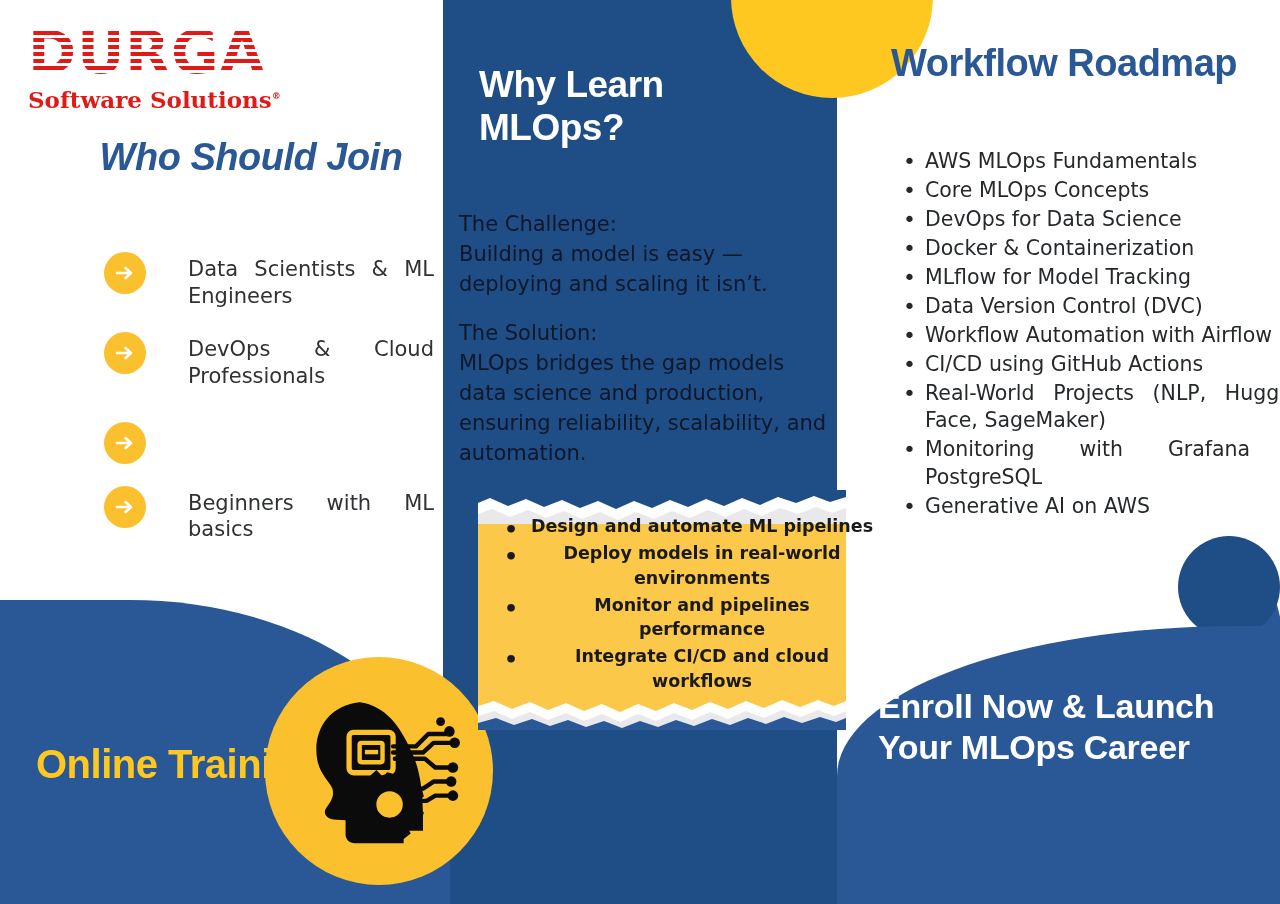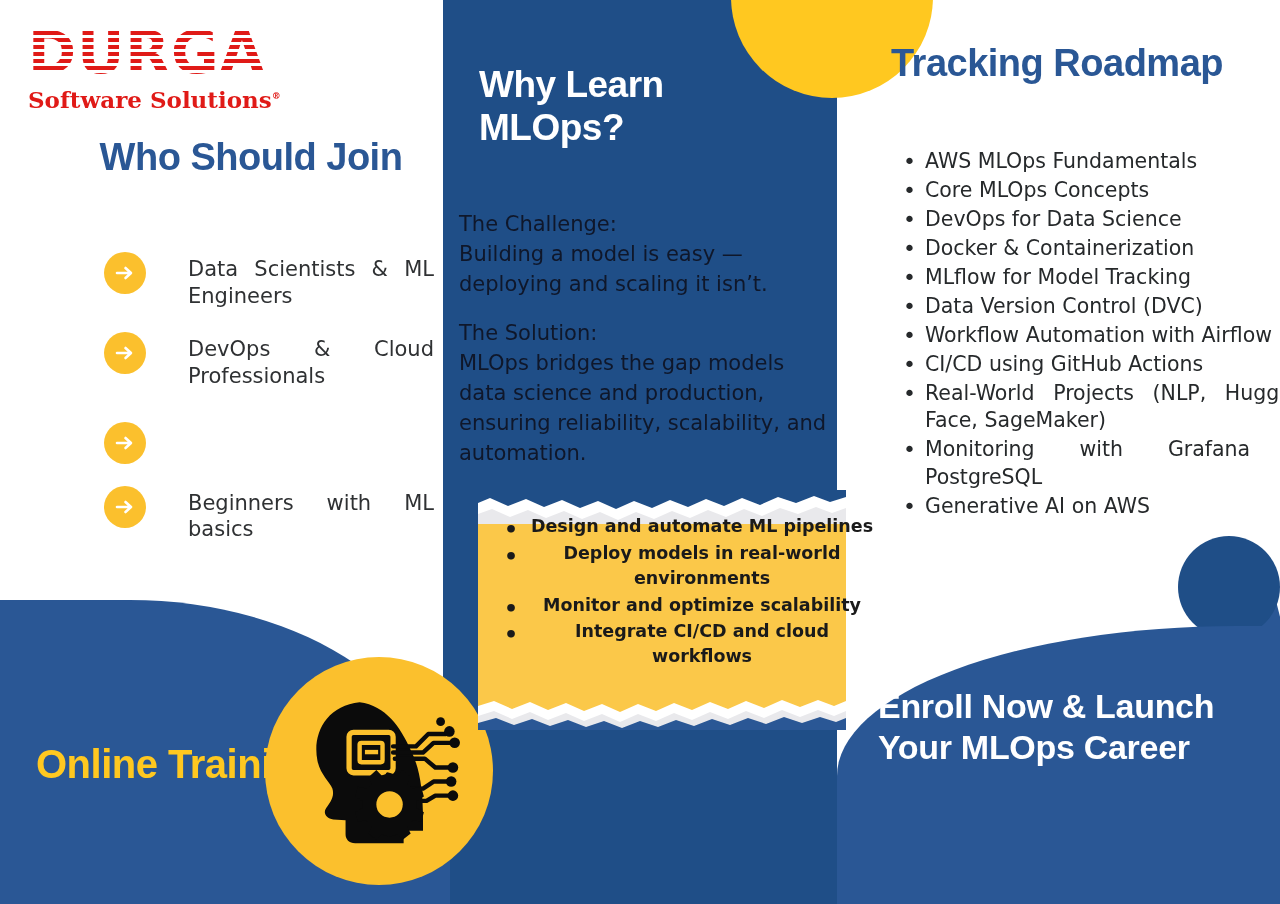--- a/index.html
+++ b/index.html
@@ -81,20 +81,21 @@
     letter-spacing:0px;
   }
   .logo-sub sup{font-size:9px;vertical-align:super;}
 
   .title-left{
     position:absolute;left:0;top:136px;width:502px;
     text-align:center;
     font-size:38px;font-weight:bold;color:#2A5795;
     line-height:1.12;
     letter-spacing:-0.5px;
+    font-style:italic;
   }
   .who-list{
     position:absolute;left:104px;top:252px;width:330px;
   }
   .who-item{
     display:flex;align-items:flex-start;margin-bottom:22px;gap:24px;
   }
   .who-item.gap{margin-bottom:32px;}
   .arrow-badge{
     flex:0 0 auto;
@@ -340,42 +341,42 @@
                L120,24 L102,31 L84,23 L66,30 L48,22 L30,29 L12,21 L0,26 Z" fill="#ffffff"></path>
       <path d="M0,24 L14,19 L32,27 L50,20 L68,28 L86,21 L104,29 L122,22
                L140,30 L158,22 L176,29 L194,21 L212,28 L230,20 L248,27
                L266,19 L284,26 L302,18 L320,24 L338,17 L354,23 L368,18
                V34 H0 Z" fill="#E9E9EC"></path>
     </svg>
 
     <ul class="torn-list">
       <li>Design and automate ML pipelines</li>
       <li>Deploy models in real-world environments</li>
-      <li>Monitor and optimize scalability</li>
+      <li>Monitor and pipelines performance</li>
       <li>Integrate CI/CD and cloud workflows</li>
     </ul>
 
     <svg class="edge bot" viewBox="0 0 368 36" preserveAspectRatio="none">
       <path d="M0,12 L16,7 L34,15 L52,8 L70,16 L88,9 L106,17 L124,10
                L142,18 L160,10 L178,17 L196,9 L214,16 L232,8 L250,15
                L268,7 L286,14 L304,6 L322,13 L340,6 L356,12 L368,7
                V36 H0 Z" fill="#ffffff"></path>
       <path d="M0,22 L16,17 L34,25 L52,18 L70,26 L88,19 L106,27 L124,20
                L142,28 L160,20 L178,27 L196,19 L214,26 L232,18 L250,25
                L268,17 L286,24 L304,16 L322,23 L340,16 L356,22 L368,17
                V36 H0 Z" fill="#E9E9EC"></path>
       <path d="M0,29 L18,24 L36,31 L54,25 L72,32 L90,26 L108,33 L126,27
                L144,34 L162,27 L180,33 L198,26 L216,32 L234,25 L252,31
                L270,24 L288,30 L306,23 L324,29 L342,23 L358,28 L368,24
                V36 H0 Z" fill="#2A5795"></path>
     </svg>
   </div>
 
   <div class="col-right">
-    <div class="title-right">Tracking Roadmap</div>
+    <div class="title-right">Workflow Roadmap</div>
 
     <ul class="road-list">
       <li>AWS MLOps Fundamentals</li>
       <li>Core MLOps Concepts</li>
       <li>DevOps for Data Science</li>
       <li>Docker &amp; Containerization</li>
       <li>MLflow for Model Tracking</li>
       <li>Data Version Control (DVC)</li>
       <li>Workflow Automation with Airflow</li>
       <li>CI/CD using GitHub Actions</li>

